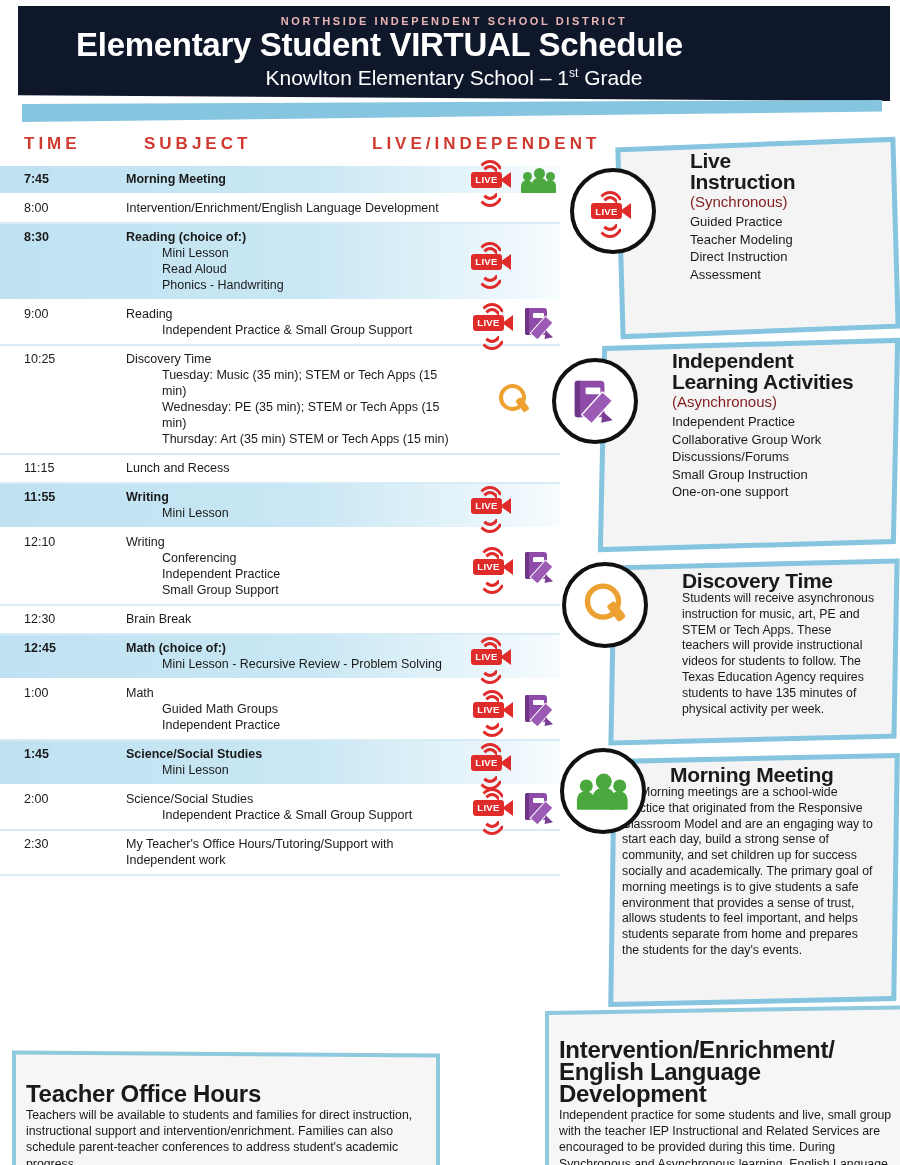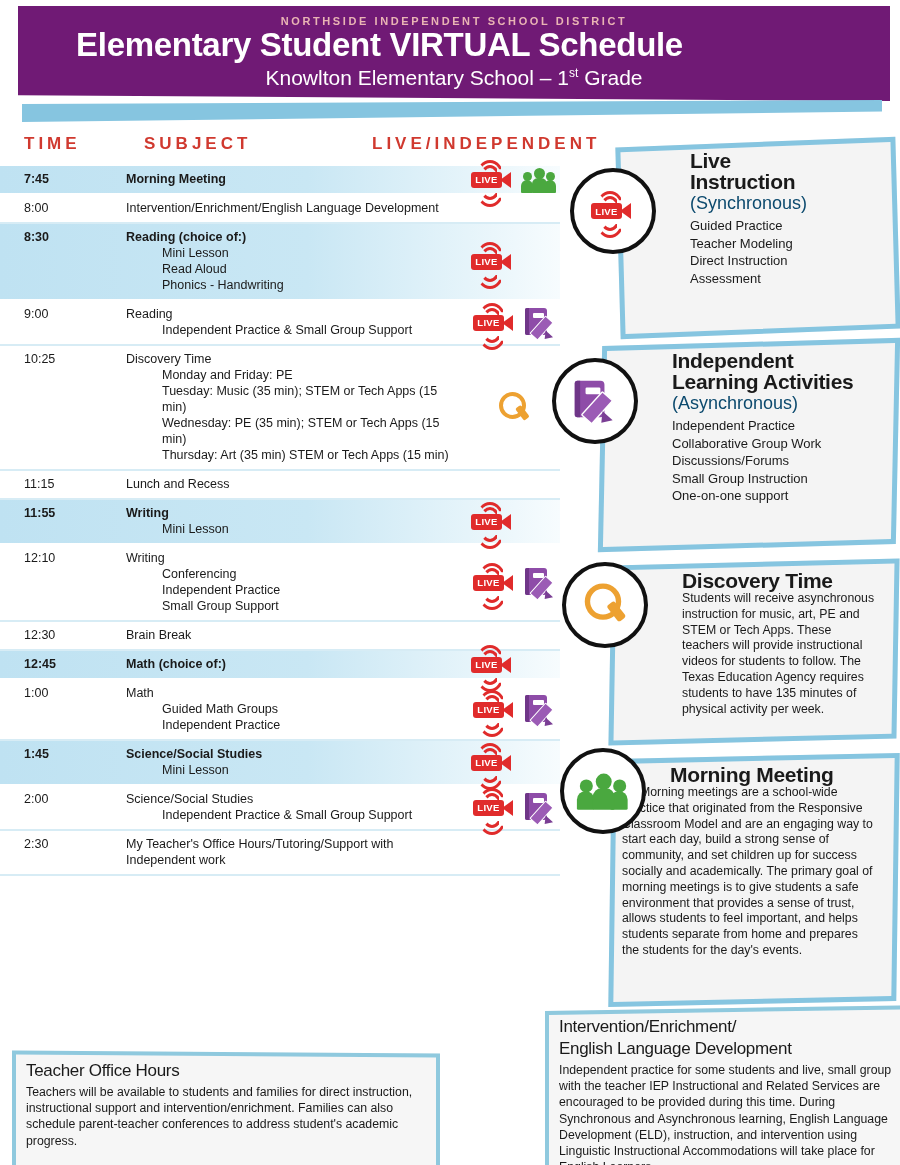--- a/index.html
+++ b/index.html
@@ -7,21 +7,21 @@
     width:900px;height:1165px;position:relative;overflow:hidden;
     background:#ffffff;
     font-family:"Liberation Sans", sans-serif;
     color:#1a1a1a;
   }
 
   
   .header-wrap{position:absolute;left:0;top:0;width:900px;height:130px;}
   .header-band{
     position:absolute;left:18px;top:6px;width:872px;height:95px;
-    background:#701a75;
+    background:#0f172a;
     clip-path:polygon(0 0, 100% 0, 100% 100%, 0 94%);
   }
   .district{
     position:absolute;left:0;top:9px;width:872px;text-align:center;
     font-size:11px;font-weight:bold;letter-spacing:2.6px;
     color:#e9b4b4;
     transform:scaleY(1.05);
   }
   .main-title{
     position:absolute;left:0;top:20px;width:723px;text-align:center;
@@ -161,21 +161,21 @@
   .card .frame{
     position:absolute;left:0;top:0;width:100%;height:100%;
     border:5px solid #86c5e0;background:#f4f4f4;
   }
   .card .inner{position:relative;padding:8px 10px 8px 72px;}
   .card .ctitle{
     font-size:21px;font-weight:bold;line-height:21px;color:#1a1a1a;
     letter-spacing:-0.3px;
   }
   .card .csub{
-    font-size:18px;color:#0c4a6e;margin-top:1px;
+    font-size:15px;color:#7f1d1d;margin-top:1px;
   }
   .card .clist{margin-top:3px;}
   .card .clist div{font-size:13px;line-height:17.5px;}
   .card .cbody{font-size:12.3px;line-height:15.8px;margin-top:0px;text-align:left;}
 
   .badge-circle{
     position:absolute;width:78px;height:78px;border-radius:50%;
     background:#ffffff;border:4px solid #111111;
     display:flex;align-items:center;justify-content:center;
     z-index:5;
@@ -187,21 +187,21 @@
   #card-disc .frame{transform:skewY(-1.4deg) skewX(-1.0deg);}
   #card-morn .frame{transform:skewY(-1.2deg) skewX(-0.8deg);}
 
   
   .bpanel{position:absolute;}
   .bpanel .bframe{
     position:absolute;left:0;top:0;width:100%;height:100%;
     border:4px solid #8fc9de;background:#f6f6f6;
   }
   .bpanel .binner{position:relative;padding:8px 14px;}
-  .bpanel .btitle{font-size:17px;font-weight:normal;line-height:22px;letter-spacing:-0.3px;}
+  .bpanel .btitle{font-size:24px;font-weight:bold;line-height:22px;letter-spacing:-0.3px;margin-top:23px;}
   .bpanel .bbody{font-size:12.3px;line-height:16.2px;margin-top:2px;}
   #panel-inter .bframe{transform:skewY(-0.9deg);}
   #panel-office .bframe{transform:skewY(0.4deg);}
 </style>
 </head>
 <body>
 
 <div class="header-wrap">
   <div class="header-band">
     <div class="district">NORTHSIDE INDEPENDENT SCHOOL DISTRICT</div>
@@ -290,21 +290,20 @@
             <div class="line"></div>
             <div class="pencil"></div>
             <div class="ptip"></div>
           </div>
         </div>
       </div>
       <div class="row">
         <div class="time">10:25</div>
         <div class="subj">
           <span class="head">Discovery Time</span>
-          <span class="sub">Monday and Friday: PE</span>
           <span class="sub">Tuesday: Music (35 min); STEM or Tech Apps (15 min)</span>
           <span class="sub">Wednesday: PE (35 min); STEM or Tech Apps (15 min)</span>
           <span class="sub">Thursday: Art (35 min) STEM or Tech Apps (15 min)</span>
         </div>
         <div class="icons shift2">
           <div class="mag-ico">
             <div class="glass"></div>
             <div class="handle"></div>
           </div>
         </div>
@@ -361,20 +360,21 @@
       <div class="row">
         <div class="time">12:30</div>
         <div class="subj">
           <span class="head">Brain Break</span>
         </div>
       </div>
       <div class="row shaded">
         <div class="time">12:45</div>
         <div class="subj">
           <span class="head">Math (choice of:)</span>
+          <span class="sub">Mini Lesson - Recursive Review - Problem Solving</span>
         </div>
         <div class="icons shift">
           <div class="live-ico">
             <div class="arc top"></div>
             <div class="arc top2"></div>
             <div class="badge">LIVE</div>
             <div class="lens"></div>
             <div class="arc bot"></div>
             <div class="arc bot2"></div>
           </div>

